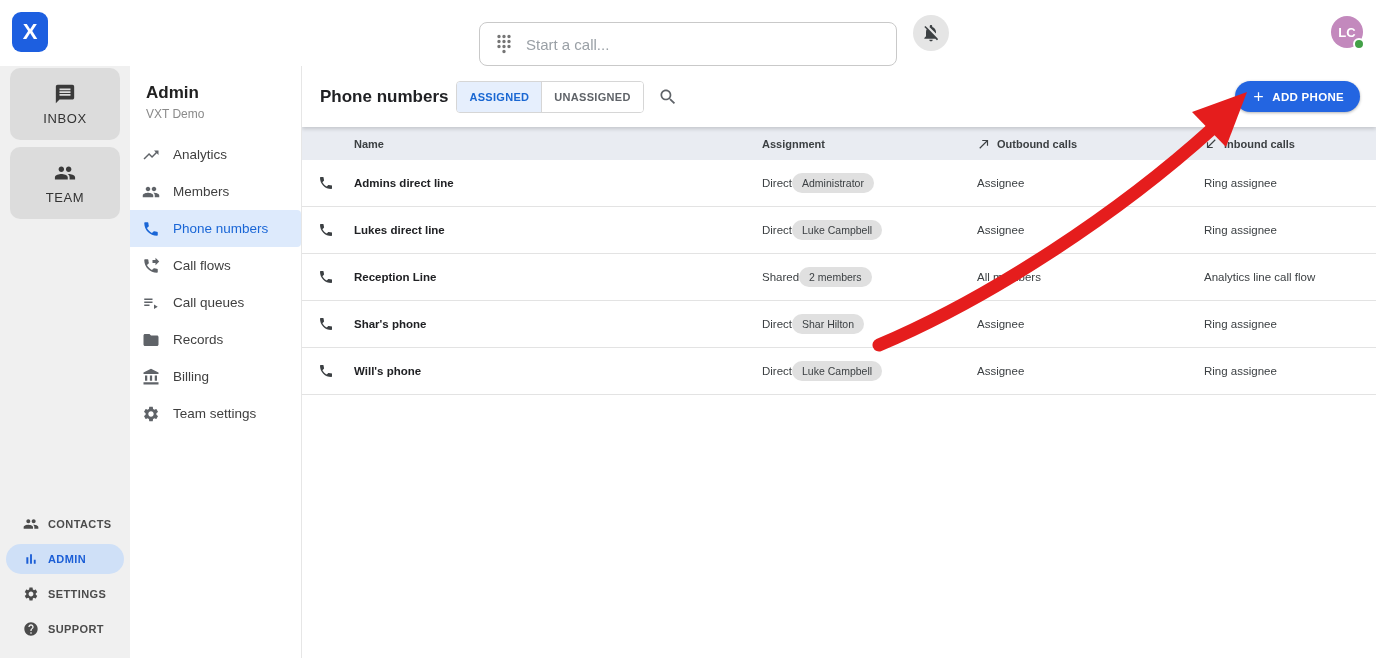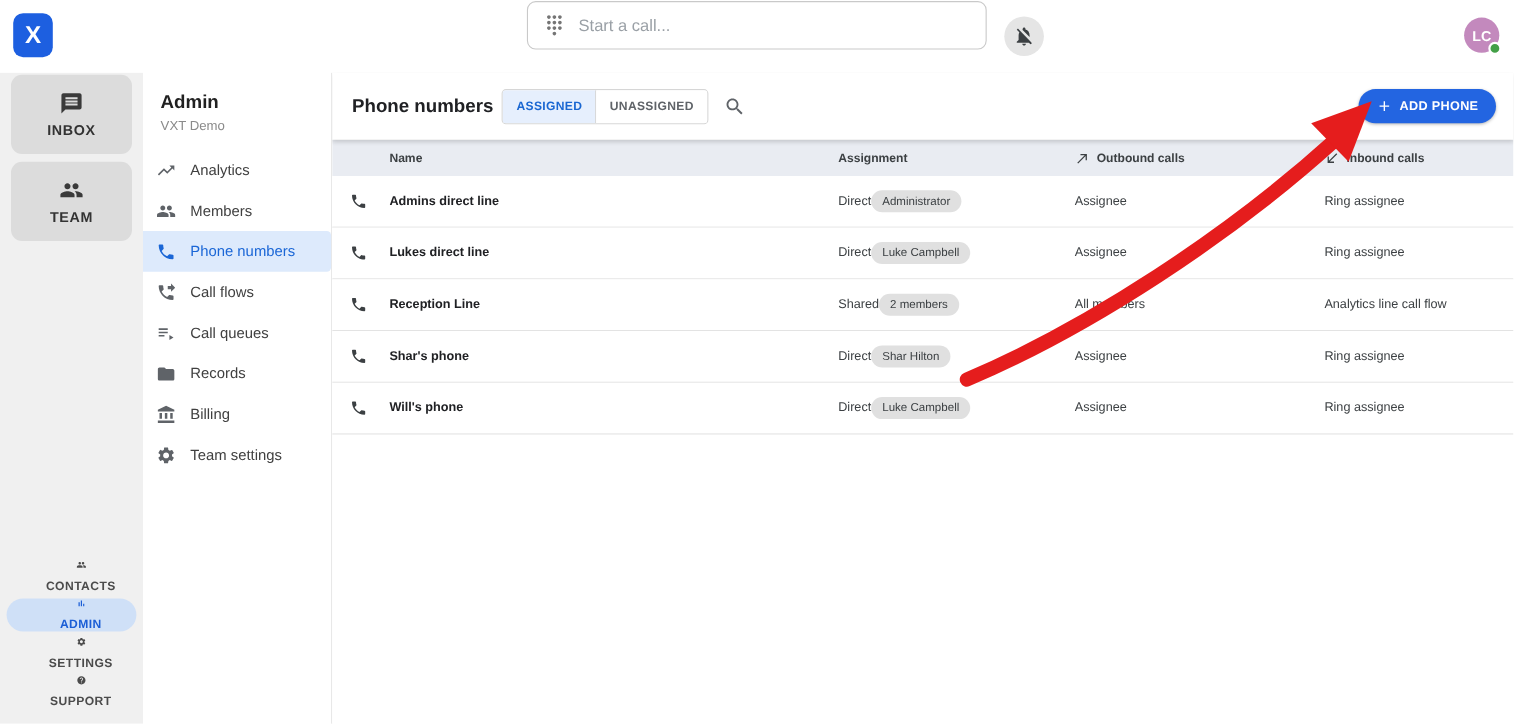--- a/index.html
+++ b/index.html
@@ -4,21 +4,21 @@
 <style>
   * { box-sizing: border-box; margin: 0; padding: 0; }
   html,body { width:1376px; height:658px; overflow:hidden; }
   body { font-family:"Liberation Sans", sans-serif; background:#fff; position:relative; }
 
   
   .topbar { position:relative; height:66px; background:#fff; }
   .logo { position:absolute; left:12px; top:12px; width:36px; height:40px; background:#1d5fe0;
           border-radius:9px; color:#fff; font-size:22px; font-weight:700; display:flex;
           align-items:center; justify-content:center; cursor:pointer; }
-  .call-field { position:absolute; left:479px; top:1px; width:418px; height:44px;
+  .call-field { position:absolute; left:479px; top:22px; width:418px; height:44px;
                 border:1px solid #c9c9c9; border-radius:8px; display:flex; align-items:center;
                 gap:12px; padding:0 14px; background:#fff; }
   .call-field svg { width:20px; height:20px; color:#757575; flex:0 0 auto; }
   .call-field input { border:none; outline:none; flex:1; font-size:15px; color:#3c4043;
                       font-family:"Liberation Sans", sans-serif; }
   .call-field input::placeholder { color:#9aa0a6; }
   .bell-btn { position:absolute; left:913px; top:15px; width:36px; height:36px; border:none;
               border-radius:50%; background:#e5e5e5; display:flex; align-items:center;
               justify-content:center; cursor:pointer; }
   .bell-btn svg { width:20px; height:20px; color:#3c4043; }
@@ -30,25 +30,25 @@
 
   
   .app { display:flex; height:592px; }
 
   
   .rail { width:130px; background:#f0f0f0; display:flex; flex-direction:column; flex:0 0 auto; }
   .rail-btn { margin:2px 10px 5px; height:72px; background:#dcdcdc; border-radius:10px;
               display:flex; flex-direction:column; align-items:center; justify-content:center;
               gap:6px; cursor:pointer; }
   .rail-btn svg { width:22px; height:22px; color:#3a3a3a; }
-  .rail-btn span { font-size:13px; font-weight:700; letter-spacing:.6px; color:#333; }
+  .rail-btn span { font-size:13px; font-weight:400; letter-spacing:.6px; color:#333; }
   .rail-bottom { margin-top:auto; padding-bottom:12px; display:flex; flex-direction:column; }
   .rail-item { height:30px; margin:2.5px 6px; border-radius:16px; display:flex; align-items:center;
                gap:9px; padding-left:17px; font-size:11px; font-weight:700; letter-spacing:.4px;
-               color:#4b4b4b; cursor:pointer;flex-direction:column; }
+               color:#4b4b4b; cursor:pointer; }
   .rail-item svg { width:16px; height:16px; color:#4b4b4b; }
   .rail-item.selected { background:#cfe0f7; color:#1b5ed6; }
   .rail-item.selected svg { color:#1b5ed6; }
 
   
   .sidebar { width:172px; background:#fff; border-right:1px solid #e6e6e6; flex:0 0 auto; }
   .sidebar-head { padding:16px 16px 14px; }
   .sidebar-title { font-size:17px; font-weight:700; color:#212121; line-height:22px; }
   .sidebar-subtitle { font-size:12px; color:#8a8a8a; line-height:16px; margin-top:2px; }
   .side-item { height:37px; display:flex; align-items:center; gap:13px; padding-left:12px;

